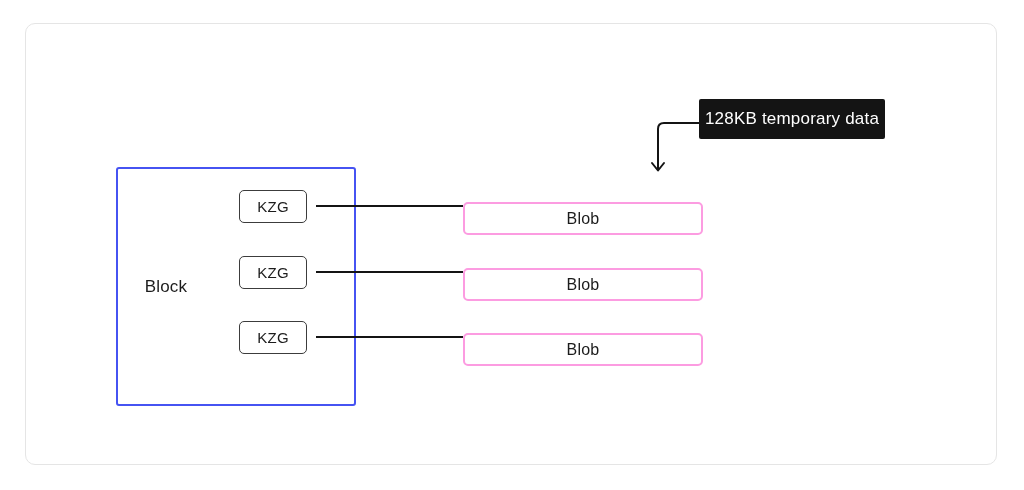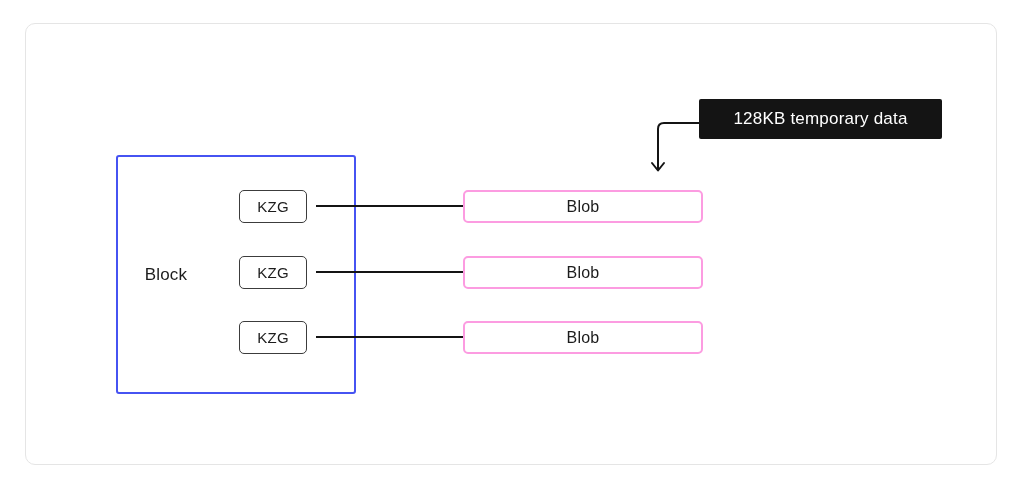--- a/index.html
+++ b/index.html
@@ -28,21 +28,21 @@
   .card {
     position: absolute;
     left: 25px; top: 23px;
     width: 972px; height: 442px;
     background: #ffffff;
     border: 1px solid var(--c-card_border);
     border-radius: 10px;
   }
   .block-rect {
     position: absolute;
-    left: 90px; top: 131px;
+    left: 90px; top: 143px;
     width: 240px; height: 239px;
     border: 2px solid var(--c-block_border);
     border-radius: 3px;
     background: transparent;
   }
   .block-label {
     position: absolute;
     left: 0; top: 0;
     width: 96px; height: 100%;
     display: flex; align-items: center; justify-content: center;
@@ -72,31 +72,32 @@
     position: absolute;
     left: 437px;
     width: 240px; height: 33px;
     border: 2px solid var(--c-blob_border);
     border-radius: 5px;
     background: #ffffff;
     display: flex; align-items: center; justify-content: center;
     font-size: 16px;
     letter-spacing: 0.2px;
     color: var(--c-text);
+    margin-top: 12px;
   }
   .row1 .kzg-box, .row1 .blob-box { top: 166px; }
   .row2 .kzg-box, .row2 .blob-box { top: 232px; }
   .row3 .kzg-box, .row3 .blob-box { top: 297px; }
   .row1 .connector { top: 181px; }
   .row2 .connector { top: 247px; }
   .row3 .connector { top: 312px; }
   .callout {
     position: absolute;
     left: 673px; top: 75px;
-    width: 243px; height: 40px;
+    width: 186px; height: 40px;
     background: var(--c-annotation_bg);
     color: var(--c-annotation_text);
     border-radius: 2px;
     display: flex; align-items: center; justify-content: center;
     font-size: 17px;
     font-weight: 500;
     letter-spacing: 0.2px;
     white-space: nowrap;
   }
   .arrow-svg {

